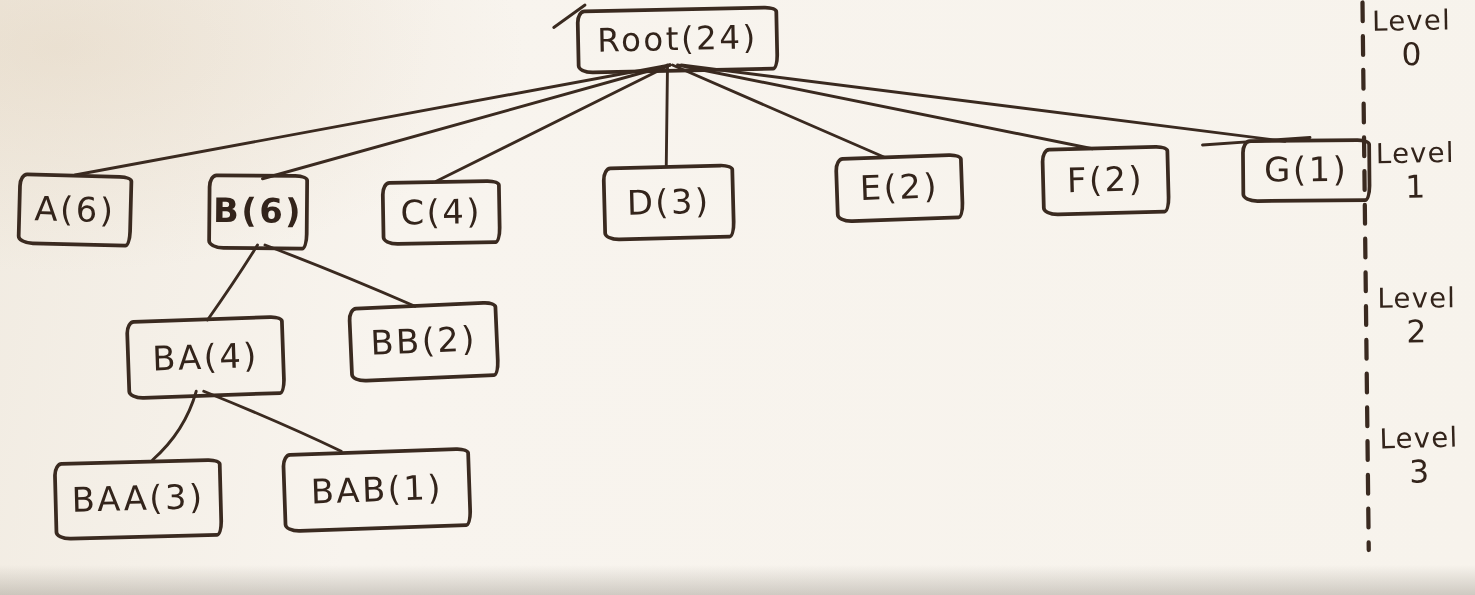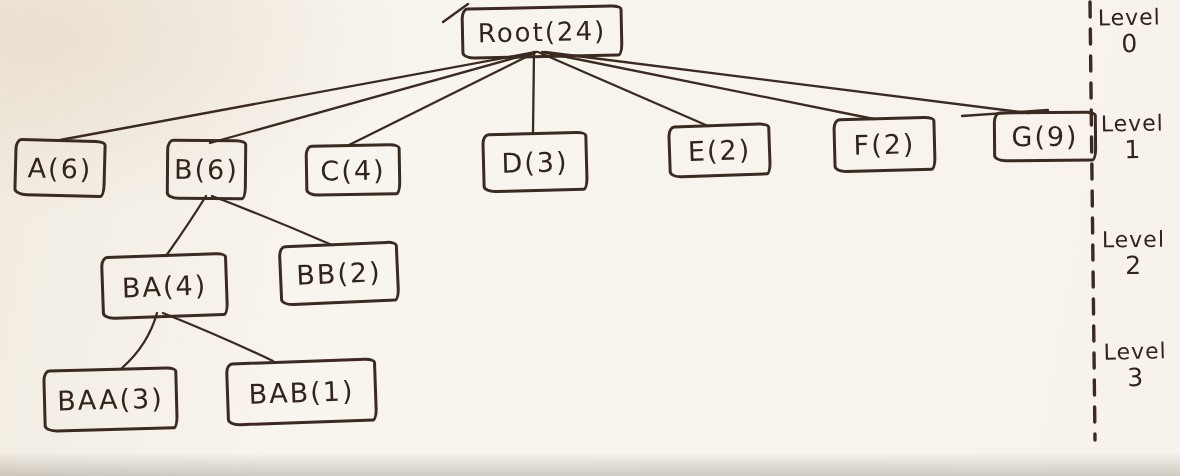--- a/index.html
+++ b/index.html
@@ -24,21 +24,21 @@
     display:flex;align-items:center;justify-content:center;
     border:3px solid #3a2a20;
     border-radius:7px 11px 5px 13px / 11px 5px 13px 7px;
     background:transparent;
     font-size:27px;letter-spacing:2px;
     white-space:nowrap;
     color:#33241b;
   }
   .n-root{left:461px;top:6px;width:156px;height:46px;transform:rotate(-1.2deg);font-size:26px;}
   .n-a  {left:14px; top:139px;width:86px; height:52px;transform:rotate(1.5deg);}
-  .n-b  {left:166px;top:139px;width:75px; height:55px;transform:rotate(0.5deg);}
+  .n-b  {left:166px;top:139px;width:75px; height:55px;transform:rotate(0.5deg);font-weight:bold;}
   .n-c  {left:305px;top:144px;width:90px; height:46px;transform:rotate(-1deg);}
   .n-d  {left:482px;top:132px;width:100px;height:54px;transform:rotate(-1.5deg);}
   .n-e  {left:668px;top:124px;width:97px; height:47px;transform:rotate(-2deg);}
   .n-f  {left:833px;top:117px;width:97px; height:49px;transform:rotate(-1.5deg);}
   .n-g  {left:993px;top:111px;width:98px; height:45px;transform:rotate(-0.5deg);}
   .n-ba {left:101px;top:254px;width:121px;height:58px;transform:rotate(-2deg);}
   .n-bb {left:279px;top:243px;width:114px;height:55px;transform:rotate(-2.5deg);}
   .n-baa{left:43px; top:368px;width:129px;height:57px;transform:rotate(-1.5deg);}
   .n-bab{left:226px;top:360px;width:145px;height:58px;transform:rotate(-2deg);}
   .lvl{
@@ -80,21 +80,21 @@
     </g>
   </svg>
 
   <div class="node n-root">Root(24)</div>
   <div class="node n-a">A(6)</div>
   <div class="node n-b">B(6)</div>
   <div class="node n-c">C(4)</div>
   <div class="node n-d">D(3)</div>
   <div class="node n-e">E(2)</div>
   <div class="node n-f">F(2)</div>
-  <div class="node n-g">G(9)</div>
+  <div class="node n-g">G(1)</div>
   <div class="node n-ba">BA(4)</div>
   <div class="node n-bb">BB(2)</div>
   <div class="node n-baa">BAA(3)</div>
   <div class="node n-bab">BAB(1)</div>
 
   <div class="lvl lvl-0">
     <span class="word">Level</span>
     <span class="num">0</span>
   </div>
   <div class="lvl lvl-1">

